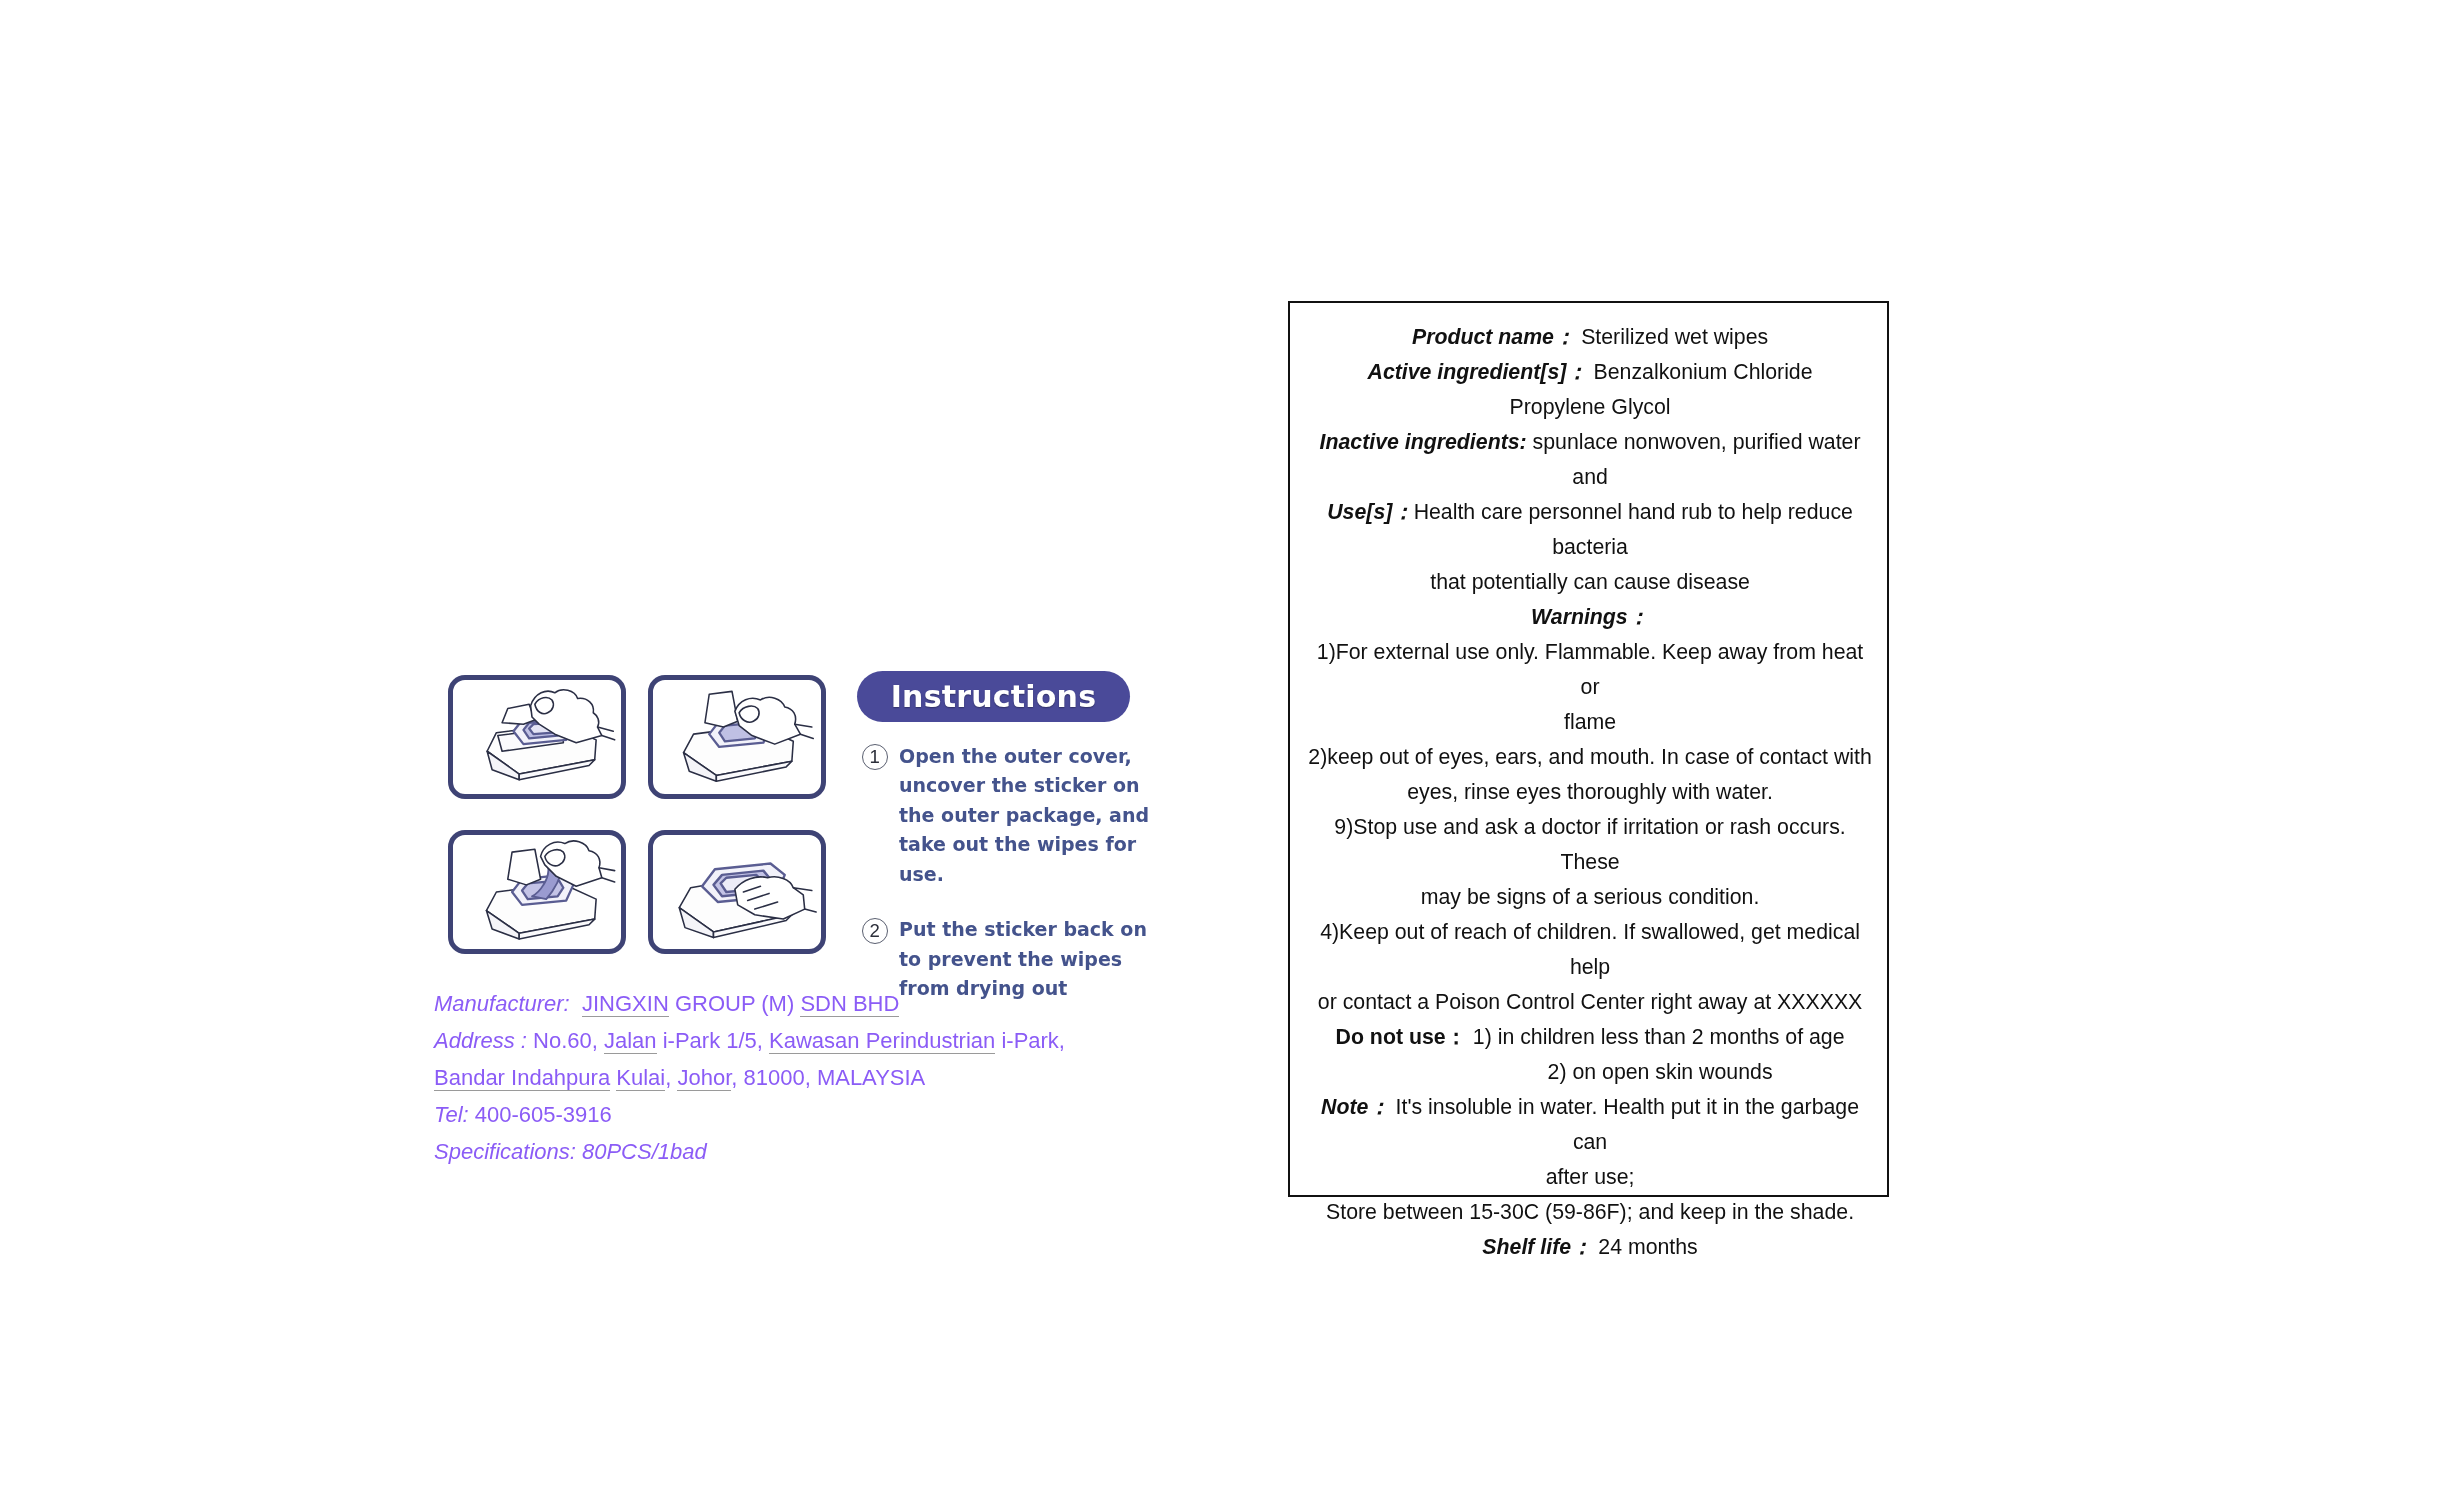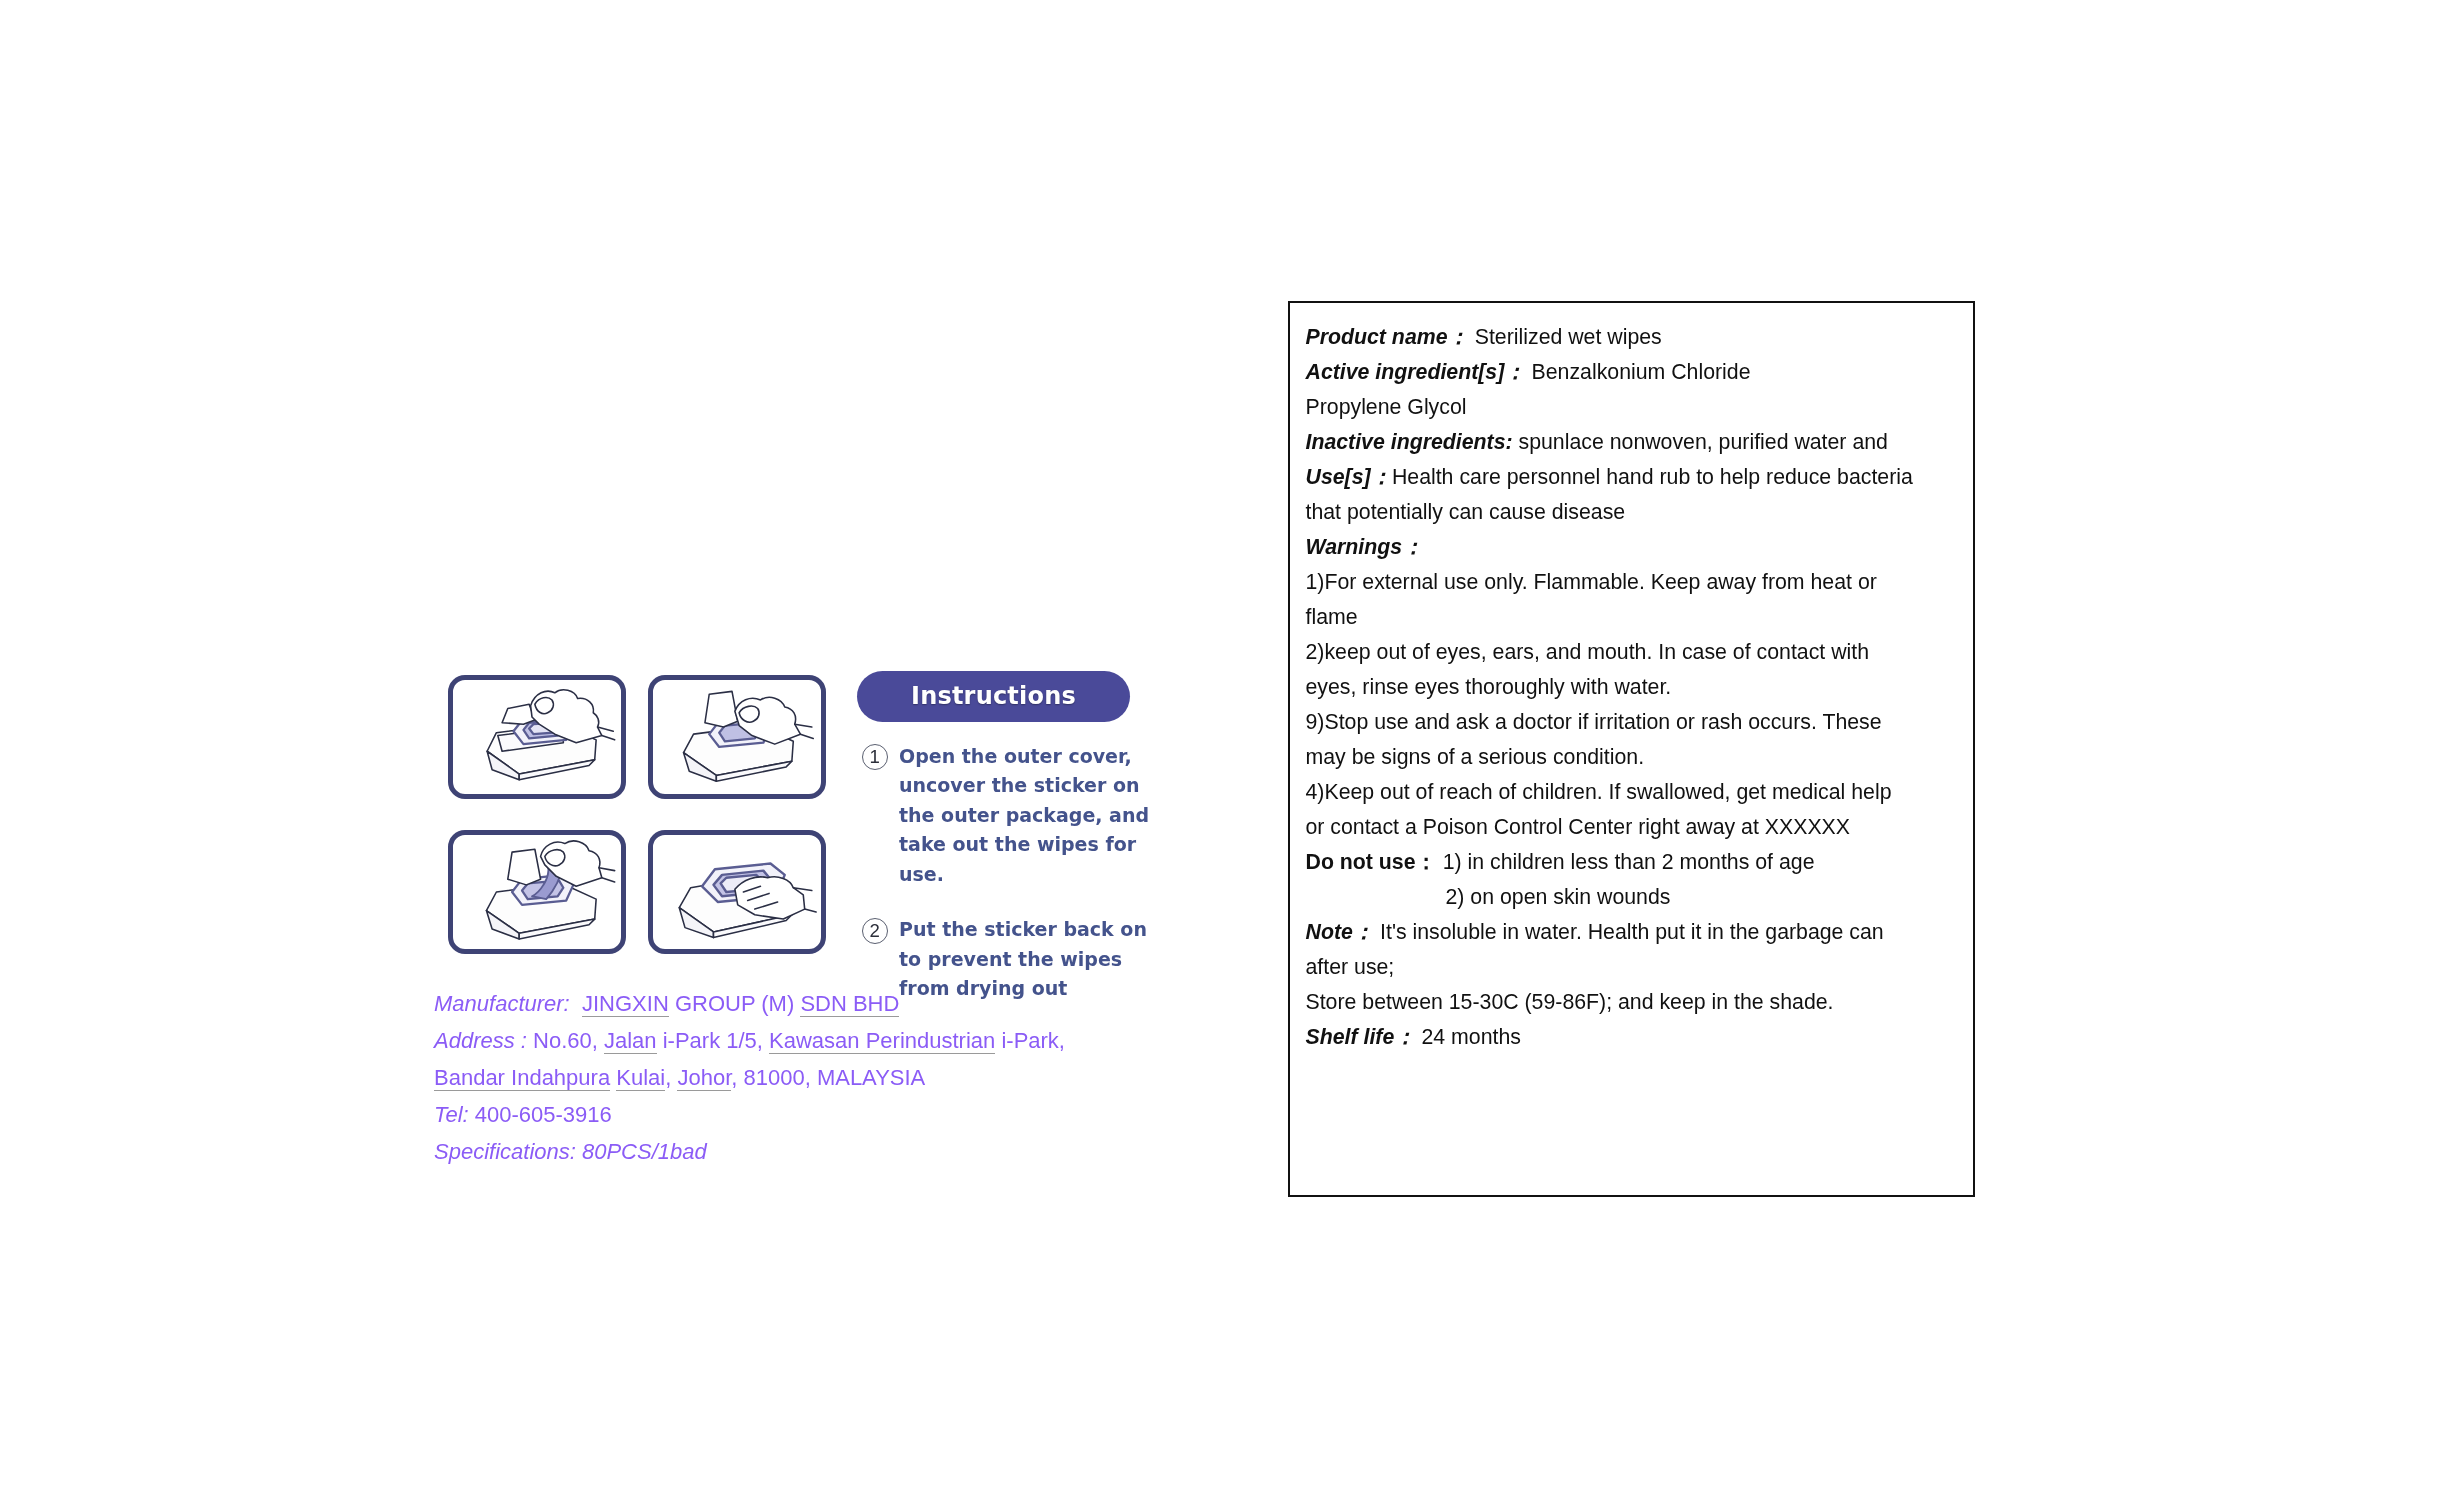--- a/index.html
+++ b/index.html
@@ -55,21 +55,21 @@
     top: 7.8px;
     width: 310px;
   }
 
   #instructions-pill {
     width: 273px;
     height: 51px;
     border-radius: 25.6px;
     background: #4a4a99;
     color: #ffffff;
-    font-size: 24px;
+    font-size: 30px;
     font-weight: bold;
     display: flex;
     align-items: center;
     justify-content: center;
     letter-spacing: 0.2px;
     text-shadow: 0 0.8px 1.6px rgba(0,0,0,0.35);
     font-family: "DejaVu Sans", sans-serif;
   }
 
   .step {
@@ -115,26 +115,27 @@
   .maker-line { white-space: nowrap; }
   .maker-label { font-style: italic; }
   .ul { border-bottom: 1.2px solid #9a9a9a; }
   .italic-val { font-style: italic; }
 
   
   #spec-box {
     position: absolute;
     left: 1288px;
     top: 301px;
-    width: 687px;
+    width: 601px;
     height: 896px;
     border: 2.3px solid #111111;
     box-sizing: border-box;
     background: #ffffff;
     padding: 17px 12.4px 0 15.5px;
+    text-align: center;
   }
   .spec-line {
     font-size: 21.3px;
     line-height: 35px;
     color: #111111;
     font-family: "Liberation Sans", sans-serif;
   }
   .spec-label {
     font-weight: bold;
     font-style: italic;

